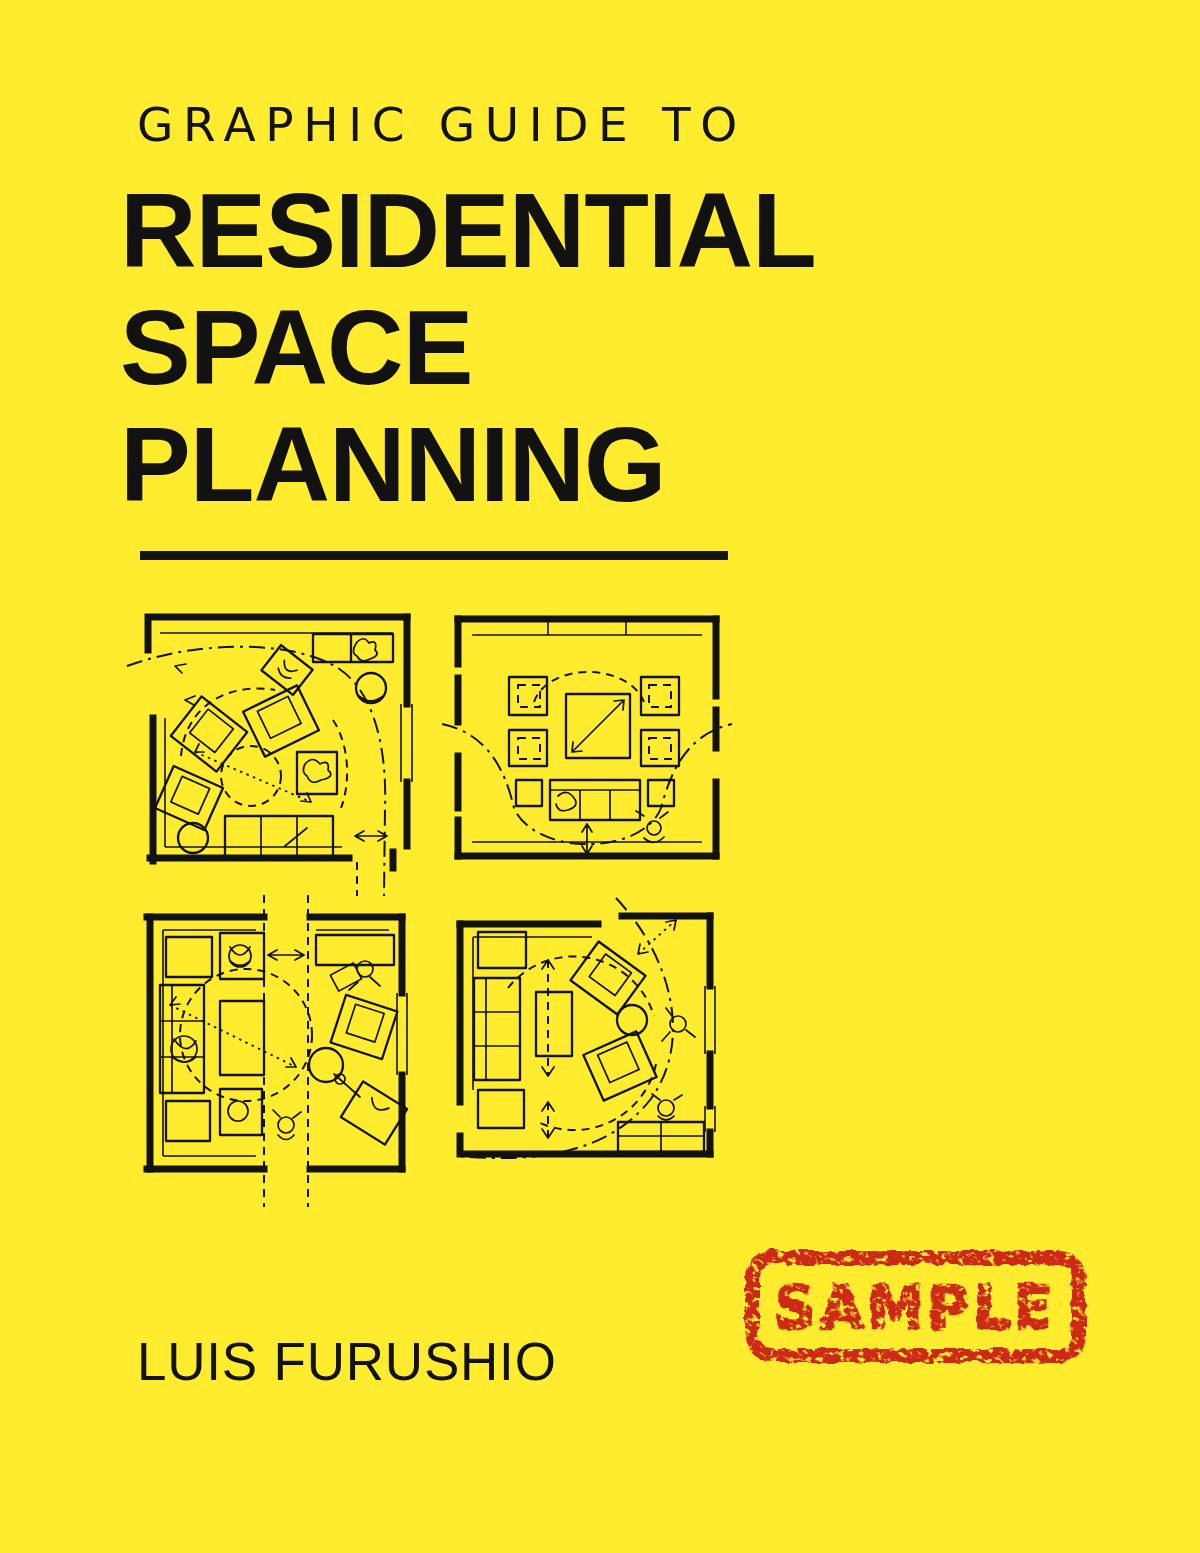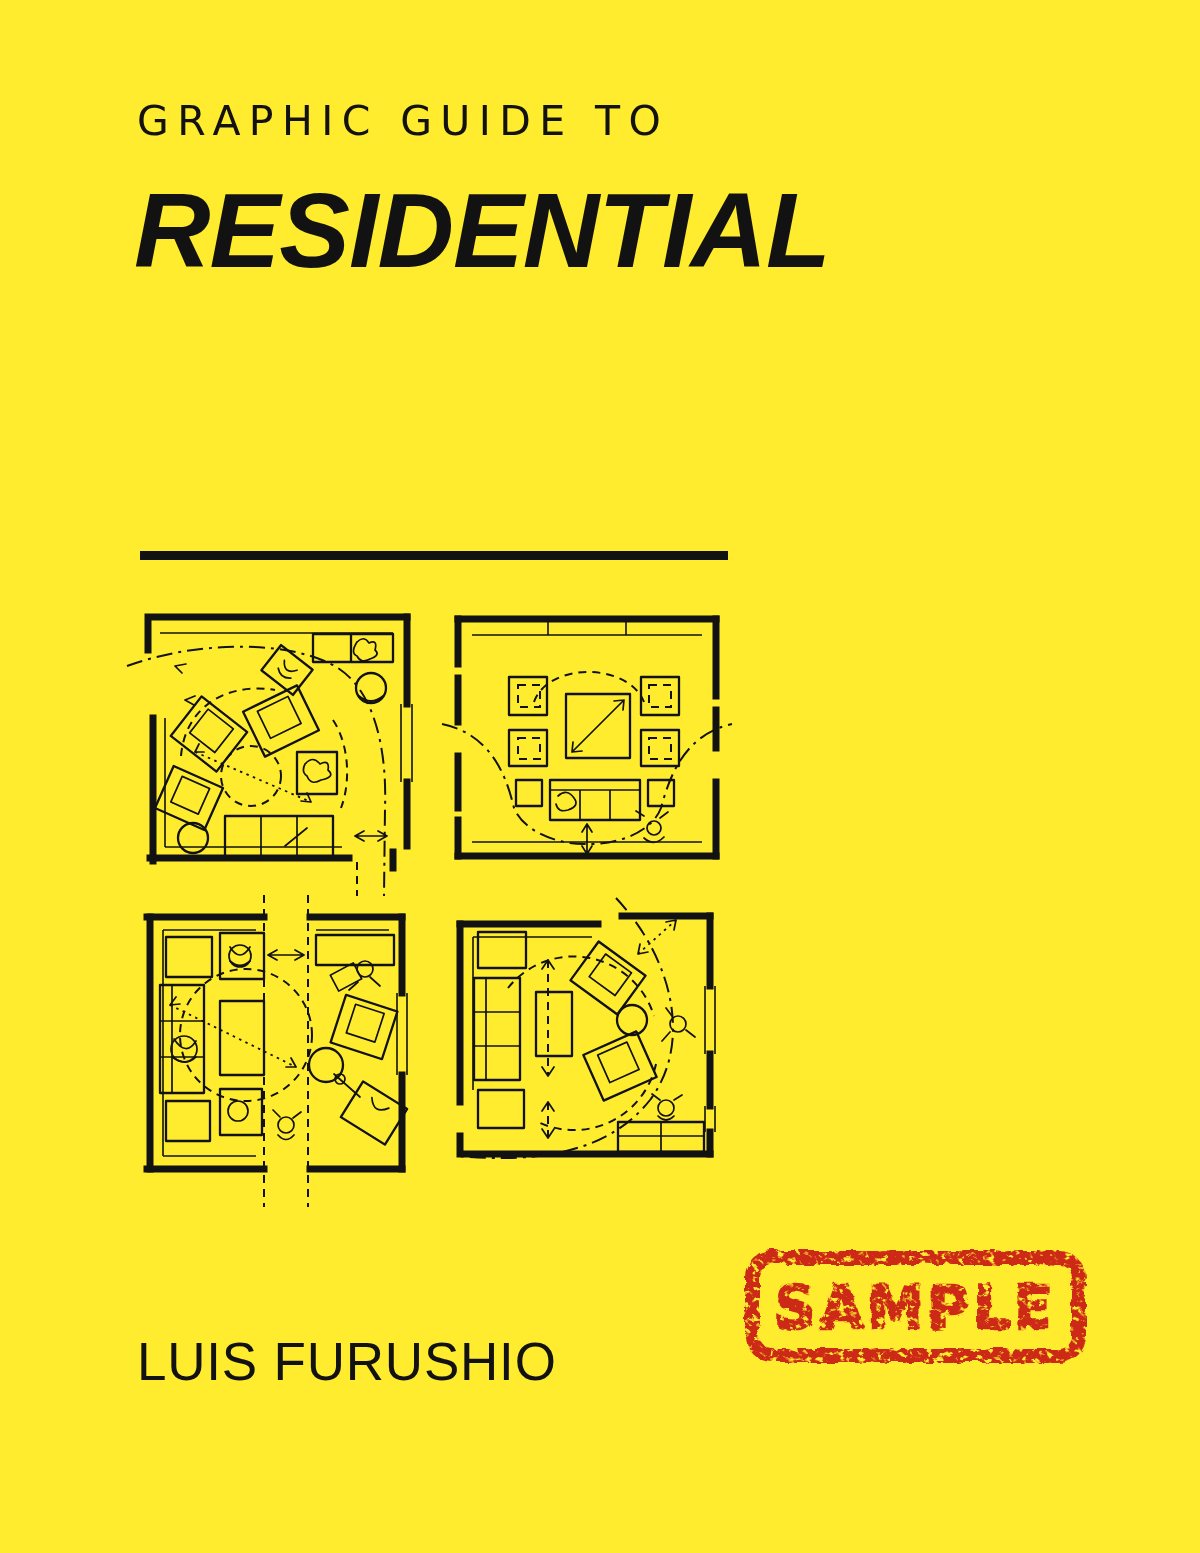--- a/index.html
+++ b/index.html
@@ -11,27 +11,27 @@
   body{
     width:1200px;height:1553px;position:relative;overflow:hidden;
     background:var(--background-yellow);
     color:var(--ink-black);
     font-family:"Liberation Sans",sans-serif;
   }
   .abs{position:absolute;}
   .kicker{
     left:137px;top:101px;
     font-family:"DejaVu Sans",sans-serif;
-    font-size:41px;font-weight:500;letter-spacing:0.205em;
+    font-size:47px;font-weight:500;letter-spacing:0.205em;
     white-space:nowrap;line-height:1;
   }
   .title{
-    left:134px;top:172px;
+    left:120px;top:172px;
     font-size:106px;line-height:117px;font-weight:bold;
-    letter-spacing:-1px;white-space:nowrap;font-style:italic;
+    letter-spacing:-1px;white-space:nowrap;
   }
   .rule{
     left:140px;top:551px;width:588px;height:9px;
     background:var(--ink-black);
   }
   .plan{pointer-events:none;}
   .plan svg{display:block;width:100%;height:100%;color:var(--ink-black);overflow:visible;}
   .w   {stroke:currentColor;stroke-width:7;fill:none;stroke-linecap:square;}
   .f   {stroke:currentColor;stroke-width:2.3;fill:none;stroke-linejoin:round;}
   .f15 {stroke:currentColor;stroke-width:1.7;fill:none;stroke-linejoin:round;stroke-linecap:round;}
@@ -50,20 +50,22 @@
     white-space:nowrap;line-height:1;
   }
 </style>
 </head>
 <body>
 
 <div class="abs kicker">GRAPHIC GUIDE TO</div>
 
 <div class="abs title">
   <div>RESIDENTIAL</div>
+  <div>SPACE</div>
+  <div>PLANNING</div>
 </div>
 
 <div class="abs rule"></div>
 
 <div class="abs plan" style="left:135px;top:600px;width:306px;height:296px;">
   <svg viewBox="0 0 306 296">
     <path class="ddt" d="M-8,66 C70,38 162,42 203,68 C240,92 252,150 250,208 L249,296"></path>
     <path class="dsh" d="M222,262 L222,296"></path>
     <path class="dsh" d="M46,156 C50,108 90,82 140,90"></path>
     <path class="dsh" d="M198,120 C214,144 216,182 206,208"></path>

